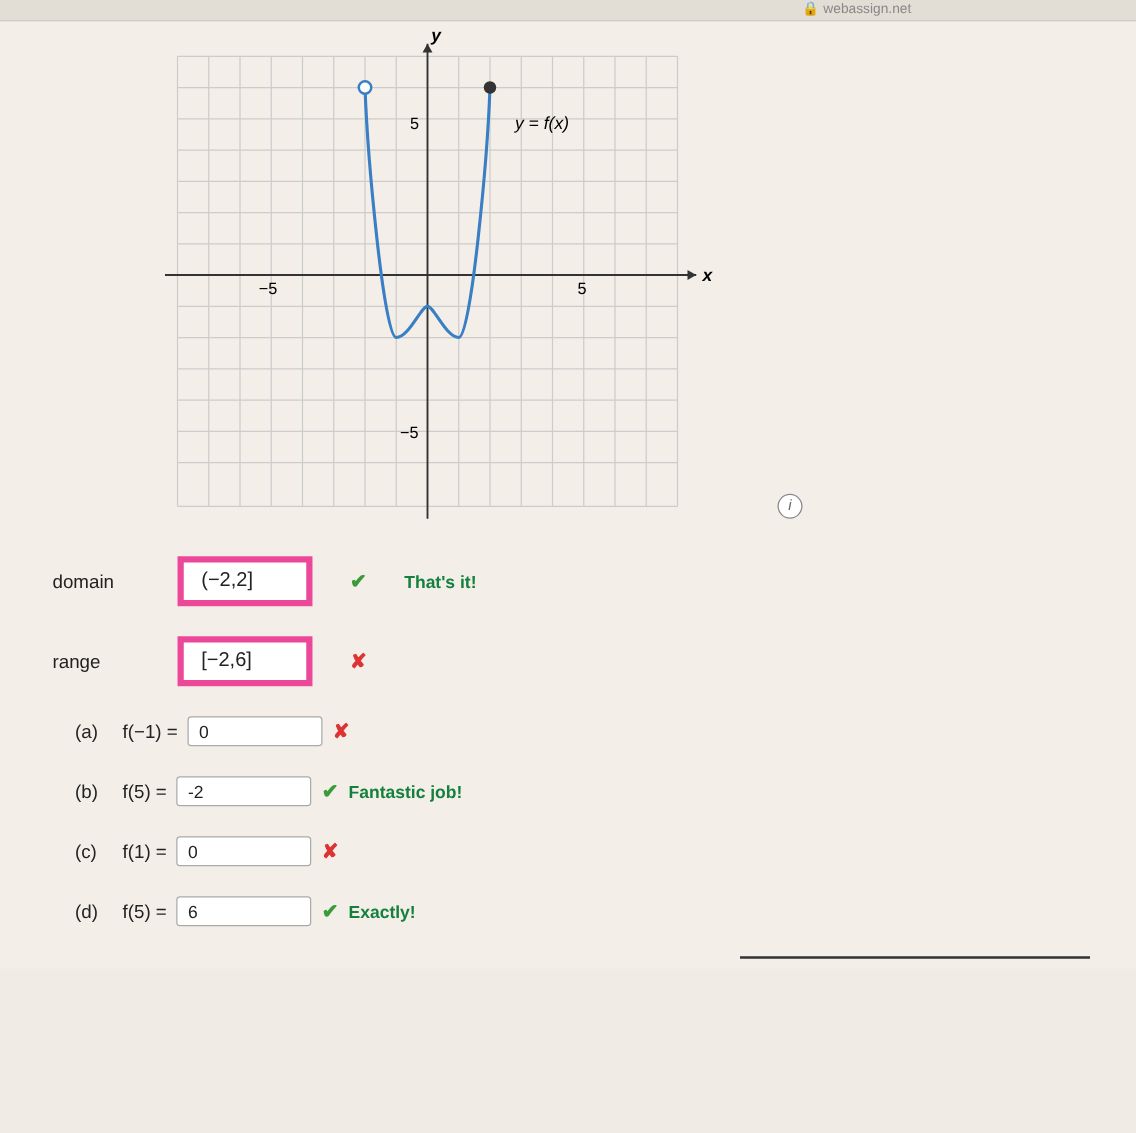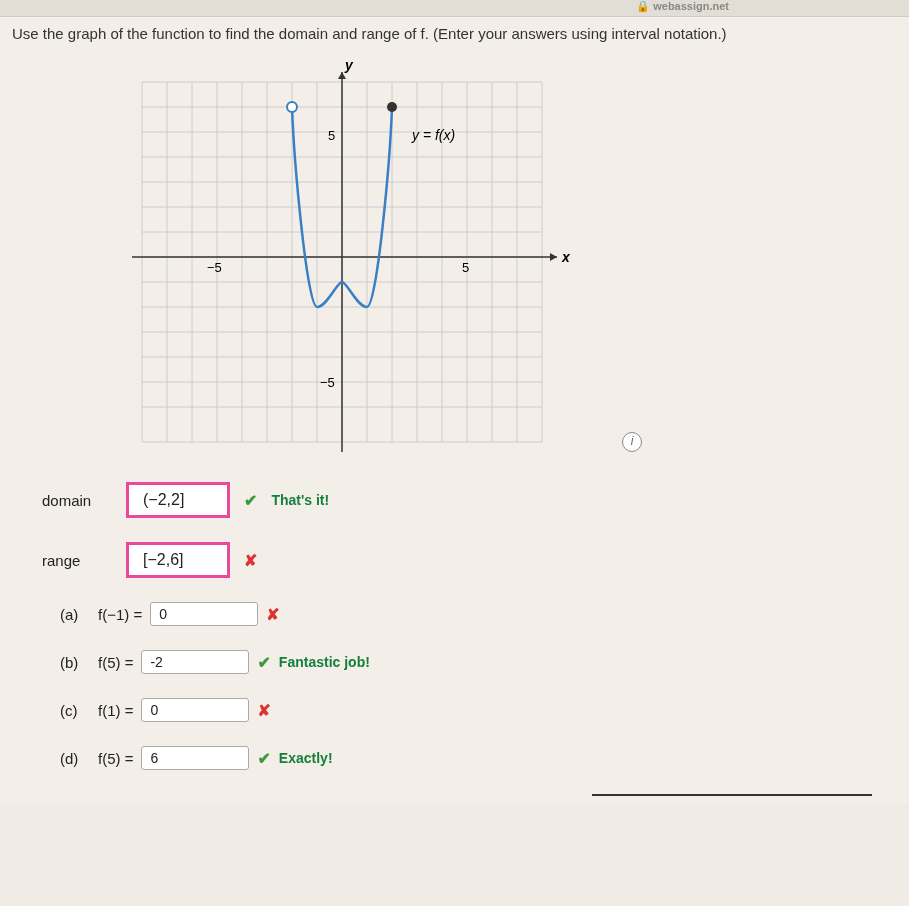--- a/index.html
+++ b/index.html
@@ -15,21 +15,20 @@
     border-bottom: 1px solid #ccc;
     background: #e2ded6;
     position: relative;
   }
   .url-text {
     position: absolute;
     right: 180px;
     top: 0;
     font-size: 11px;
     color: #888;
-    font-weight: bold;
   }
   .content {
     padding: 8px 12px;
     background: #f3efe8;
   }
   .question-text {
     font-size: 15px;
     color: #333;
     margin-bottom: 20px;
   }
@@ -57,28 +56,28 @@
     color: #666;
     background: #fff;
   }
   .answers {
     margin-left: 30px;
   }
   .answer-row {
     display: flex;
     align-items: center;
     margin-bottom: 24px;
-    gap: 14px;
+    gap: 30px;
   }
   .answer-label {
     width: 70px;
     font-size: 15px;
   }
   .answer-box {
-    border: 3px solid #ec4899;
+    border: 5px solid #ec4899;
     background: #fff;
     padding: 6px 14px;
     font-size: 16px;
     min-width: 70px;
     text-align: left;
   }
   .check-icon, .x-icon {
     font-weight: bold;
     font-size: 16px;
   }
@@ -129,21 +128,20 @@
 
 <div class="top-bar">
   <span class="url-text">
     <span>🔒</span>
     <span>webassign.net</span>
   </span>
 </div>
 
 <div class="content">
 
-  <div class="question-text">Use the graph of the function to find the domain and range of f. (Enter your answers using interval notation.)</div>
 
   <div class="graph-container">
     <svg class="graph" width="460" height="400" viewBox="0 0 460 400">
 
       <g stroke="#ccc" stroke-width="1">
         <line x1="30" y1="20" x2="30" y2="380"></line>
           <line x1="55" y1="20" x2="55" y2="380"></line>
         <line x1="80" y1="20" x2="80" y2="380"></line>
           <line x1="105" y1="20" x2="105" y2="380"></line>
         <line x1="130" y1="20" x2="130" y2="380"></line>

